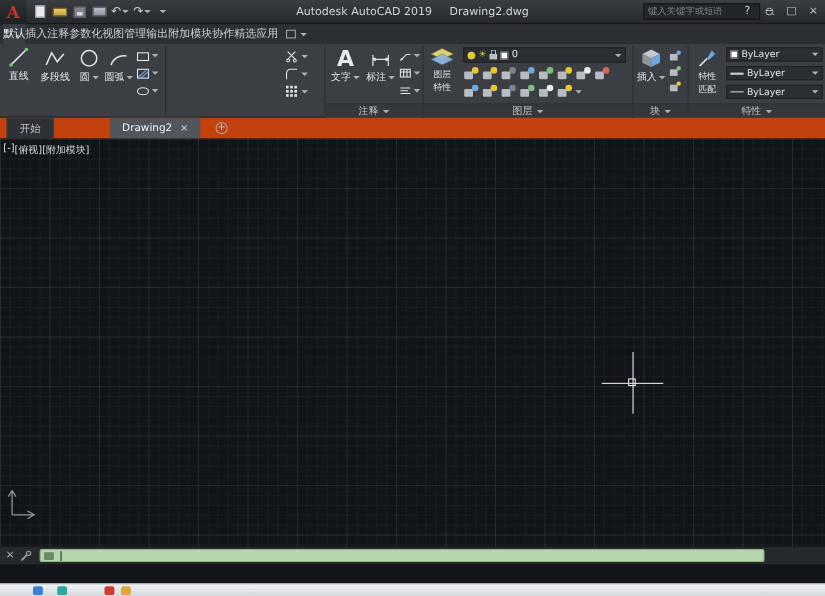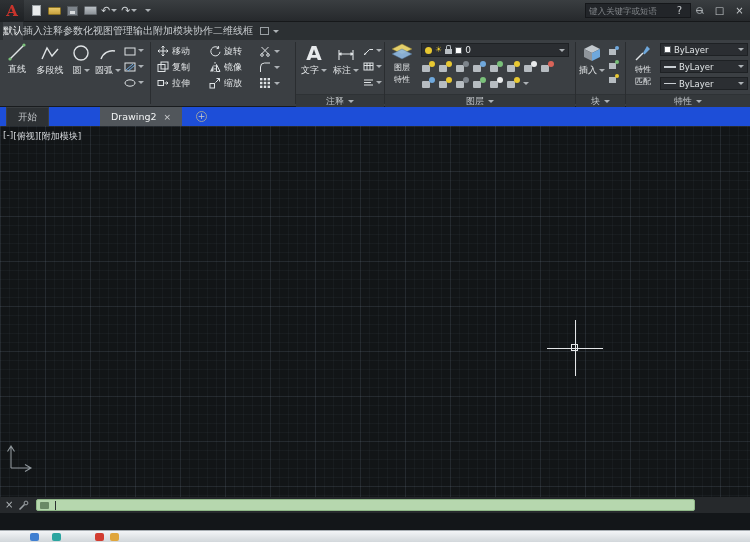--- a/index.html
+++ b/index.html
@@ -64,21 +64,21 @@
 .lt-mini{width:10px;height:9px;position:relative}
 .lt-mini::before{content:"";position:absolute;left:0;bottom:0;width:7px;height:6px;background:#b6bcc1}
 .lt-mini::after{content:"";position:absolute;right:0;top:0;width:4px;height:4px;border-radius:50%;background:var(--acc,#6fa8dc)}
 
 .proprow{position:absolute;left:34px;width:88px;height:13px;background:#2b2e32;border:1px solid #1e2124;display:flex;align-items:center;gap:3px;padding:0 3px;font-size:8.5px;color:#dfe3e5}
 .proprow .fill{flex:1}
 .lineseg{width:12px;height:2px;background:#c9ced2}
 .bigA{font-size:20px;font-weight:bold;color:#e7eaec;line-height:20px}
 
 
-#filetabs{position:absolute;left:0;top:107px;width:750px;height:19px;background:#1d4ed8}
+#filetabs{position:absolute;left:0;top:107px;width:750px;height:19px;background:#c2410c}
 .ftab{position:absolute;top:0;height:19px;display:flex;align-items:center;gap:7px;padding:0 11px;font-size:9.5px}
 #ftab-start{left:6px;background:#2e3235;color:#bfc3c6;border:1px solid #3a3e41;border-bottom:none}
 #ftab-doc{left:100px;background:#51565b;color:#f2f4f5}
 #ftab-doc .x{color:#d0d3d5;font-size:9px}
 #ftab-plus{position:absolute;left:196px;top:4px;width:11px;height:11px;border:1px solid #9aa0a4;border-radius:50%;color:#c6cacd;font-size:9px;line-height:9px;text-align:center}
 
 
 #canvas{position:absolute;left:0;top:126px;width:750px;height:371px;background-color:#121517;
 background-image:
 linear-gradient(rgba(140,160,180,0.10) 1px,transparent 1px),
@@ -138,20 +138,24 @@
           <span class="caret"></span>
         </div>
       <div class="qbtn">
           <span class="qglyph">↷</span>
           <span class="caret"></span>
         </div>
       <div class="qbtn">
           <span class="caret"></span>
         </div>
     </div>
+    <div id="title-center">
+      <span>Autodesk AutoCAD 2019</span>
+      <span>Drawing2.dwg</span>
+    </div>
     <div id="search">
       <input placeholder="键入关键字或短语" style="">
       <span class="i-mag"></span>
     </div>
     <div id="title-right">
       <span class="wbtn">?</span>
       <span class="wbtn">−</span>
       <span class="wbtn">□</span>
       <span class="wbtn">×</span>
     </div>
@@ -160,21 +164,21 @@
   <div id="ribbon-tabs">
     <span class="rtab active">默认</span>
     <span class="rtab">插入</span>
     <span class="rtab">注释</span>
     <span class="rtab">参数化</span>
     <span class="rtab">视图</span>
     <span class="rtab">管理</span>
     <span class="rtab">输出</span>
     <span class="rtab">附加模块</span>
     <span class="rtab">协作</span>
-    <span class="rtab">二维线框</span>
+    <span class="rtab">精选应用</span>
     <span class="rtab-extra">
       <span class="rbox"></span>
       <span class="caret"></span>
     </span>
   </div>
 
   <div id="ribbon">
 
     <div class="panel" style="left:0;width:150px">
       <div class="bigtool" style="left:2px;top:2px;width:30px">
@@ -228,65 +232,20 @@
             <svg width="12" height="12" viewBox="0 0 12 12">
               <ellipse cx="6" cy="6" rx="5" ry="3.2" fill="none" stroke="#dfe3e5"></ellipse>
             </svg>
             <span class="caret"></span>
           </div>
       </div>
     </div>
     <div class="psep" style="left:150px"></div>
 
     <div class="panel" style="left:151px;width:144px">
-      <div class="mcol" style="left:6px;width:48px">
-        <div class="mrow">
-            <svg width="12" height="12" viewBox="0 0 12 12">
-              <path d="M6 1 V11 M1 6 H11 M4.5 2.5 L6 1 L7.5 2.5 M4.5 9.5 L6 11 L7.5 9.5 M2.5 4.5 L1 6 L2.5 7.5 M9.5 4.5 L11 6 L9.5 7.5" fill="none" stroke="#dfe3e5"></path>
-            </svg>
-            <span>移动</span>
-          </div>
-        <div class="mrow">
-            <svg width="12" height="12" viewBox="0 0 12 12">
-              <rect x="1" y="3.5" width="7" height="7" fill="none" stroke="#dfe3e5"></rect>
-              <rect x="4" y="1" width="7" height="7" fill="none" stroke="#dfe3e5"></rect>
-            </svg>
-            <span>复制</span>
-          </div>
-        <div class="mrow">
-            <svg width="12" height="12" viewBox="0 0 12 12">
-              <rect x="1" y="3.5" width="5.5" height="5" fill="none" stroke="#dfe3e5"></rect>
-              <path d="M7.5 6 H11 M9.5 4.5 L11 6 L9.5 7.5" fill="none" stroke="#dfe3e5"></path>
-            </svg>
-            <span>拉伸</span>
-          </div>
-      </div>
-      <div class="mcol" style="left:58px;width:48px">
-        <div class="mrow">
-            <svg width="12" height="12" viewBox="0 0 12 12">
-              <path d="M9.8 3.2 A4.6 4.6 0 1 0 11 6.8 M9.8 3.2 L7.6 3.7 M9.8 3.2 L9.3 1" fill="none" stroke="#dfe3e5"></path>
-            </svg>
-            <span>旋转</span>
-          </div>
-        <div class="mrow">
-            <svg width="12" height="12" viewBox="0 0 12 12">
-              <path d="M1 10.5 L4.5 3.5 V10.5 Z" fill="#cfd3d6"></path>
-              <path d="M11 10.5 L7.5 3.5 V10.5 Z" fill="none" stroke="#dfe3e5"></path>
-              <line x1="6" y1="1" x2="6" y2="11" stroke="#dfe3e5" stroke-dasharray="1.6 1.4"></line>
-            </svg>
-            <span>镜像</span>
-          </div>
-        <div class="mrow">
-            <svg width="12" height="12" viewBox="0 0 12 12">
-              <rect x="1" y="6.5" width="4.5" height="4.5" fill="none" stroke="#dfe3e5"></rect>
-              <path d="M6.5 5.5 L10.5 1.5 M7.5 1.5 H10.5 V4.5" fill="none" stroke="#dfe3e5"></path>
-            </svg>
-            <span>缩放</span>
-          </div>
-      </div>
       <div class="mcol" style="left:108px;width:32px">
         <div class="mrow">
             <svg width="12" height="12" viewBox="0 0 12 12">
               <path d="M2.5 2 L9.5 9 M9.5 2 L2.5 9" fill="none" stroke="#dfe3e5"></path>
               <circle cx="3" cy="10" r="1.3" fill="none" stroke="#dfe3e5"></circle>
               <circle cx="9" cy="10" r="1.3" fill="none" stroke="#dfe3e5"></circle>
             </svg>
             <span class="caret"></span>
           </div>
         <div class="mrow">

